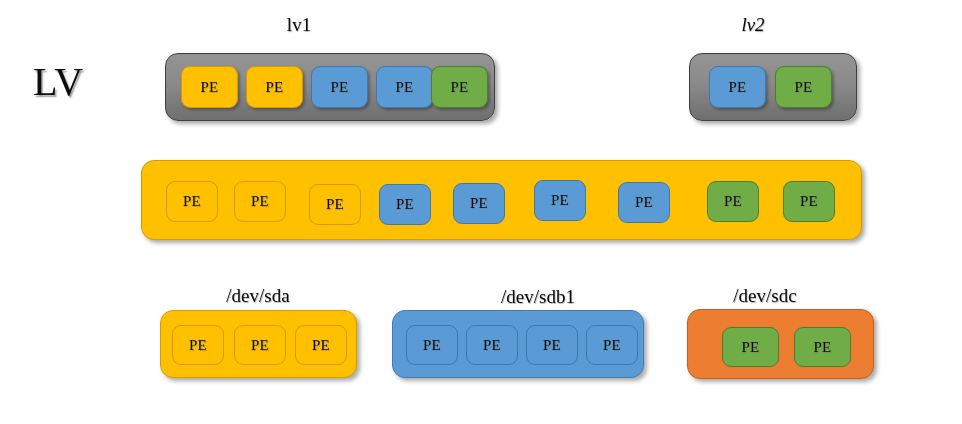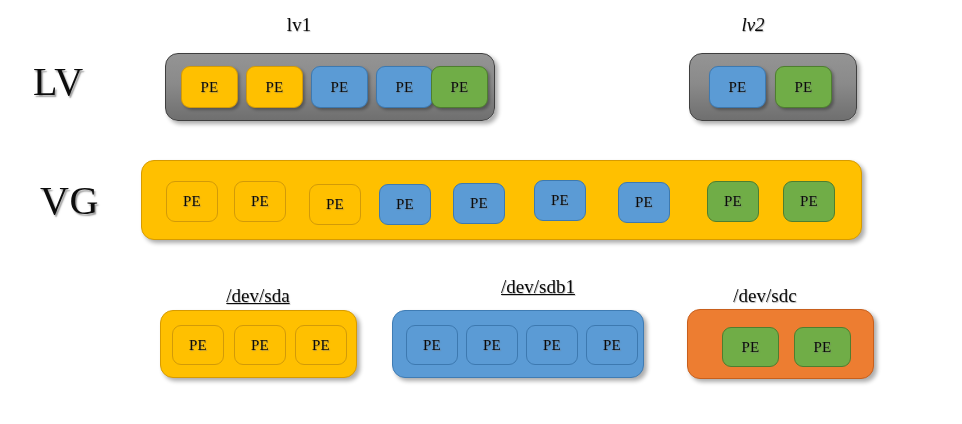--- a/index.html
+++ b/index.html
@@ -95,37 +95,36 @@
     <div class="container-box lv" style="left: 165px; top: 53px; width: 330px; height: 68px;"></div>
     <div class="pe yellow shadow" style="left: 181px; top: 66px; width: 57px; height: 42px;">PE</div>
     <div class="pe yellow shadow" style="left: 246px; top: 66px; width: 57px; height: 42px;">PE</div>
     <div class="pe blue shadow" style="left: 311px; top: 66px; width: 57px; height: 42px;">PE</div>
     <div class="pe blue shadow" style="left: 376px; top: 66px; width: 57px; height: 42px;">PE</div>
     <div class="pe green shadow" style="left: 431px; top: 66px; width: 57px; height: 42px;">PE</div>
     <div class="caption" style="left: 753px; top: 14px; font-style: italic;">lv2</div>
     <div class="container-box lv" style="left: 689px; top: 53px; width: 168px; height: 68px;"></div>
     <div class="pe blue shadow" style="left: 709px; top: 66px; width: 57px; height: 42px;">PE</div>
     <div class="pe green shadow" style="left: 775px; top: 66px; width: 57px; height: 42px;">PE</div>
-    <div class="row-label" style="left: 40px; top: 177px;">VG</div>
     <div class="container-box yellow" style="left: 141px; top: 160px; width: 721px; height: 80px;"></div>
     <div class="pe yellow" style="left: 166px; top: 181px; width: 52px; height: 41px;">PE</div>
     <div class="pe yellow" style="left: 234px; top: 181px; width: 52px; height: 41px;">PE</div>
     <div class="pe yellow" style="left: 309px; top: 184px; width: 52px; height: 41px;">PE</div>
     <div class="pe blue" style="left: 379px; top: 184px; width: 52px; height: 41px;">PE</div>
     <div class="pe blue" style="left: 453px; top: 183px; width: 52px; height: 41px;">PE</div>
     <div class="pe blue" style="left: 534px; top: 180px; width: 52px; height: 41px;">PE</div>
     <div class="pe blue" style="left: 618px; top: 182px; width: 52px; height: 41px;">PE</div>
     <div class="pe green" style="left: 707px; top: 181px; width: 52px; height: 41px;">PE</div>
     <div class="pe green" style="left: 783px; top: 181px; width: 52px; height: 41px;">PE</div>
-    <div class="caption" style="left: 258px; top: 285px; text-decoration: underline;">/dev/sda</div>
+    <div class="caption" style="left: 258px; top: 285px;">/dev/sda</div>
     <div class="container-box yellow" style="left: 160px; top: 310px; width: 197px; height: 68px;"></div>
     <div class="pe yellow" style="left: 172px; top: 325px; width: 52px; height: 40px;">PE</div>
     <div class="pe yellow" style="left: 234px; top: 325px; width: 52px; height: 40px;">PE</div>
     <div class="pe yellow" style="left: 295px; top: 325px; width: 52px; height: 40px;">PE</div>
-    <div class="caption" style="left: 538px; top: 276px; text-decoration: underline;">/dev/sdb1</div>
+    <div class="caption" style="left: 538px; top: 286px;">/dev/sdb1</div>
     <div class="container-box blue" style="left: 392px; top: 310px; width: 252px; height: 68px;"></div>
     <div class="pe blue" style="left: 406px; top: 325px; width: 52px; height: 40px;">PE</div>
     <div class="pe blue" style="left: 466px; top: 325px; width: 52px; height: 40px;">PE</div>
     <div class="pe blue" style="left: 526px; top: 325px; width: 52px; height: 40px;">PE</div>
     <div class="pe blue" style="left: 586px; top: 325px; width: 52px; height: 40px;">PE</div>
     <div class="caption" style="left: 765px; top: 285px;">/dev/sdc</div>
     <div class="container-box orange" style="left: 687px; top: 309px; width: 187px; height: 70px;"></div>
     <div class="pe green" style="left: 722px; top: 327px; width: 57px; height: 40px;">PE</div>
     <div class="pe green" style="left: 794px; top: 327px; width: 57px; height: 40px;">PE</div>
   </div>

